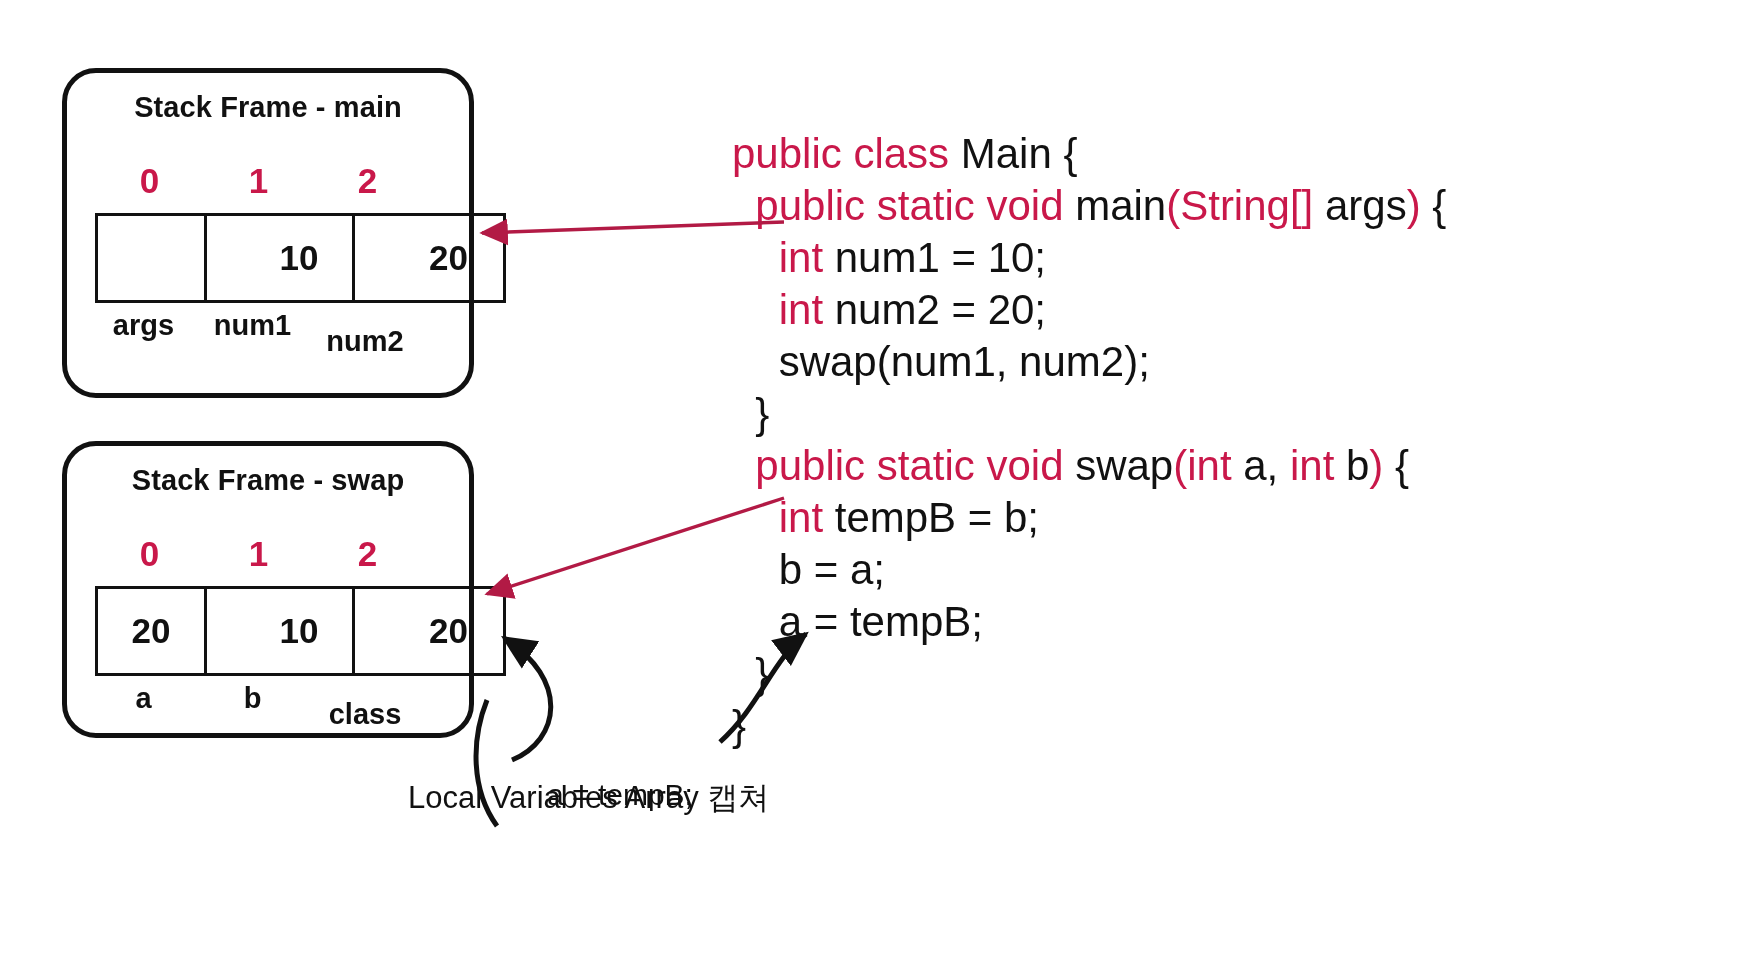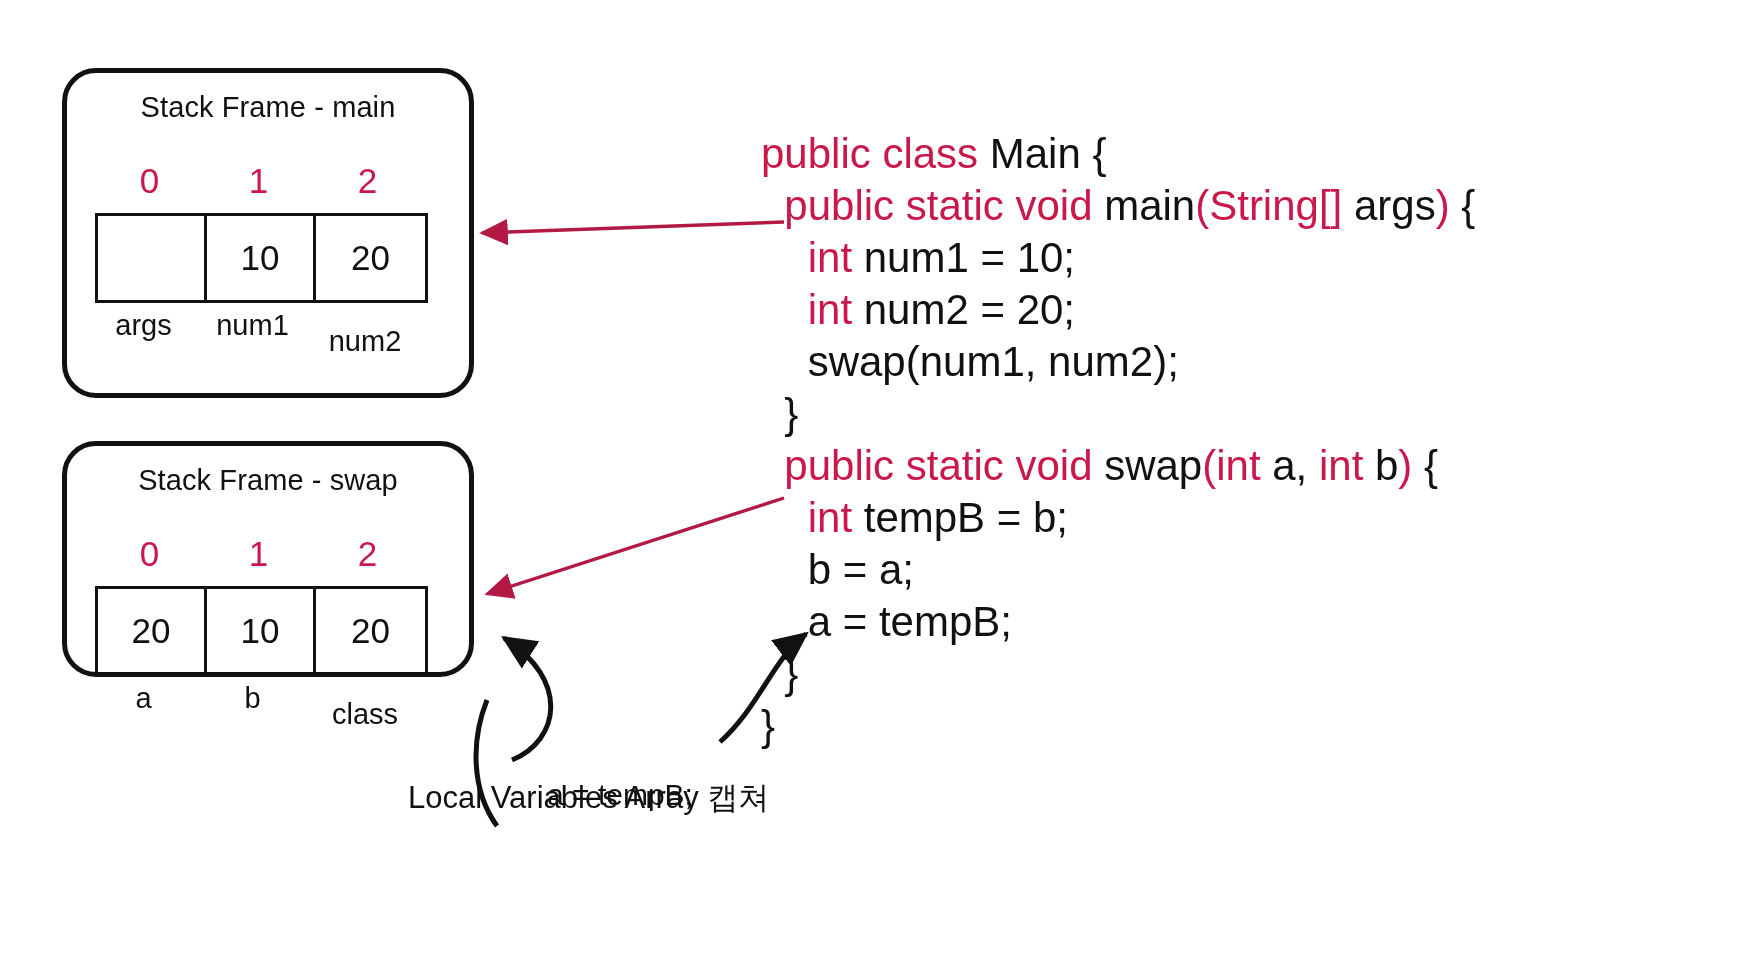--- a/index.html
+++ b/index.html
@@ -13,23 +13,24 @@
   }
   .stage{position:absolute;inset:0;}
 
   
   .frame{
     position:absolute;
     border:5px solid #111111;
     border-radius:34px;
     background:#ffffff;
     box-sizing:border-box;
+    font-weight:bold;
   }
   #frame-main{left:62px;top:68px;width:412px;height:330px;}
-  #frame-swap{left:62px;top:441px;width:412px;height:236px;}
+  #frame-swap{left:62px;top:441px;width:412px;height:297px;}
 
   .frame-title{
     position:absolute;left:0;right:0;top:18px;
     text-align:center;
     font-size:29px;
     letter-spacing:.1px;
     color:#111111;
   }
 
   
@@ -41,20 +42,21 @@
     line-height:1;
   }
   .idx-cell{width:109px;text-align:center;}
 
   
   .slots{
     position:absolute;
     display:flex;
     border:3px solid #111111;
     box-sizing:border-box;
+    gap:39px;
   }
   .slot{
     width:109px;height:84px;
     box-sizing:border-box;
     border-right:3px solid #111111;
     display:flex;align-items:center;justify-content:center;
     font-size:35px;
     color:#111111;
   }
   .slot:last-child{border-right:none;}
@@ -71,21 +73,21 @@
 
   
   #code{
     position:absolute;
     left:732px;top:128px;
     font-size:42px;
     line-height:52px;
     white-space:pre;
     color:#111111;
   }
-  #code .line{height:52px;margin-left:29px;}
+  #code .line{height:52px;}
   .kw{color:#C9184A;}
 
   
   .anno{
     position:absolute;
     font-size:30px;
     line-height:38px;
     color:#111111;
     text-align:center;
     white-space:pre;

